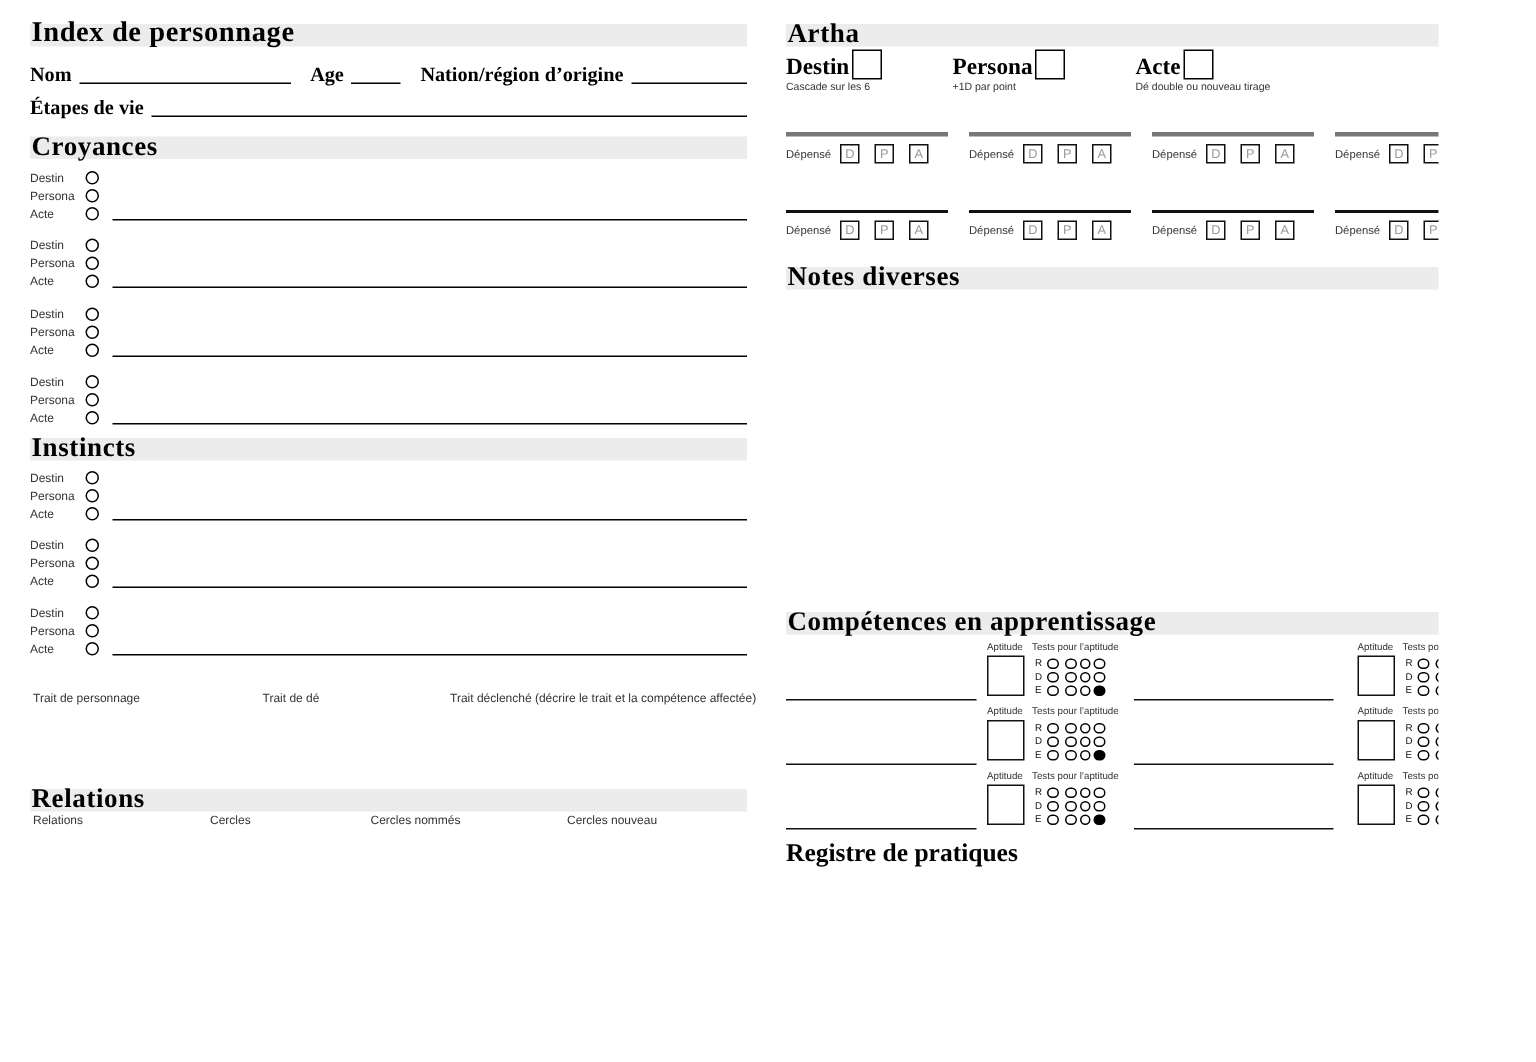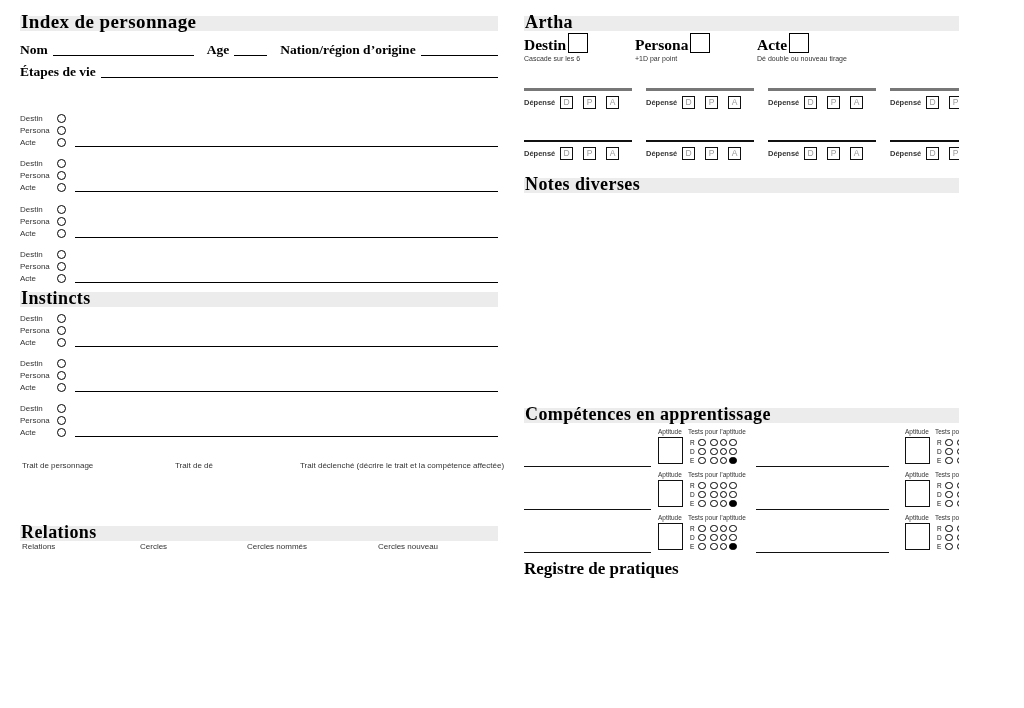--- a/index.html
+++ b/index.html
@@ -39,21 +39,21 @@
   .artha-point { position: absolute; top: 33px; }
   .artha-row { display: flex; align-items: flex-end; }
   .artha-label { font-family: "Liberation Serif", serif; font-weight: 700; font-size: 15.5px; line-height: 16px; white-space: nowrap; }
   .artha-box { width: 20px; height: 20px; border: 1.7px solid #000; margin-left: 2px; flex: 0 0 auto; }
   .artha-note { font-size: 7px; color: #333; margin-top: 2px; white-space: nowrap; }
 
   .dep-unit { position: absolute; width: 108px; }
   .dep-bar { height: 3px; background: #777; }
   .dep-bar.black { height: 2px; background: #111; }
   .dep-row { display: flex; align-items: center; margin-top: 5px; }
-  .dep-label { font-size: 7.5px; color: #333; width: 36px; font-weight: bold; }
+  .dep-label { font-size: 7.5px; color: #333; width: 36px; }
   .dep-box {
     width: 13px; height: 13px; border: 1.4px solid #111; color: #999;
     font-size: 8.5px; line-height: 11px; text-align: center; margin-right: 10px; flex: 0 0 auto;
   }
 
   .slot { position: absolute; height: 40px; }
   .slot-line { position: absolute; border-bottom: 1.9px solid #111; height: 0; bottom: 1px; left: 0; }
   .apt-label, .tests-label { position: absolute; top: 0; font-size: 6.5px; color: #333; white-space: nowrap; }
   .apt-box { position: absolute; top: 9px; width: 25px; height: 27px; border: 1.5px solid #111; background: #fff; }
   .tests { position: absolute; top: 10px; }
@@ -83,20 +83,23 @@
       <span class="wline" style="width:33px"></span>
       <span class="serif-label" style="margin-left:13px">Nation/région d’origine</span>
       <span class="wline grow"></span>
     </div>
 
     <div class="id-row" style="top:63px">
       <span class="serif-label">Étapes de vie</span>
       <span class="wline grow"></span>
     </div>
 
+    <div class="band" style="top:91px">
+      <span class="gothic">Croyances</span>
+    </div>
 
     <div class="band" style="top:292px">
       <span class="gothic">Instincts</span>
     </div>
 
 
     <div class="band" style="top:526px">
       <span class="gothic">Relations</span>
     </div>
 

